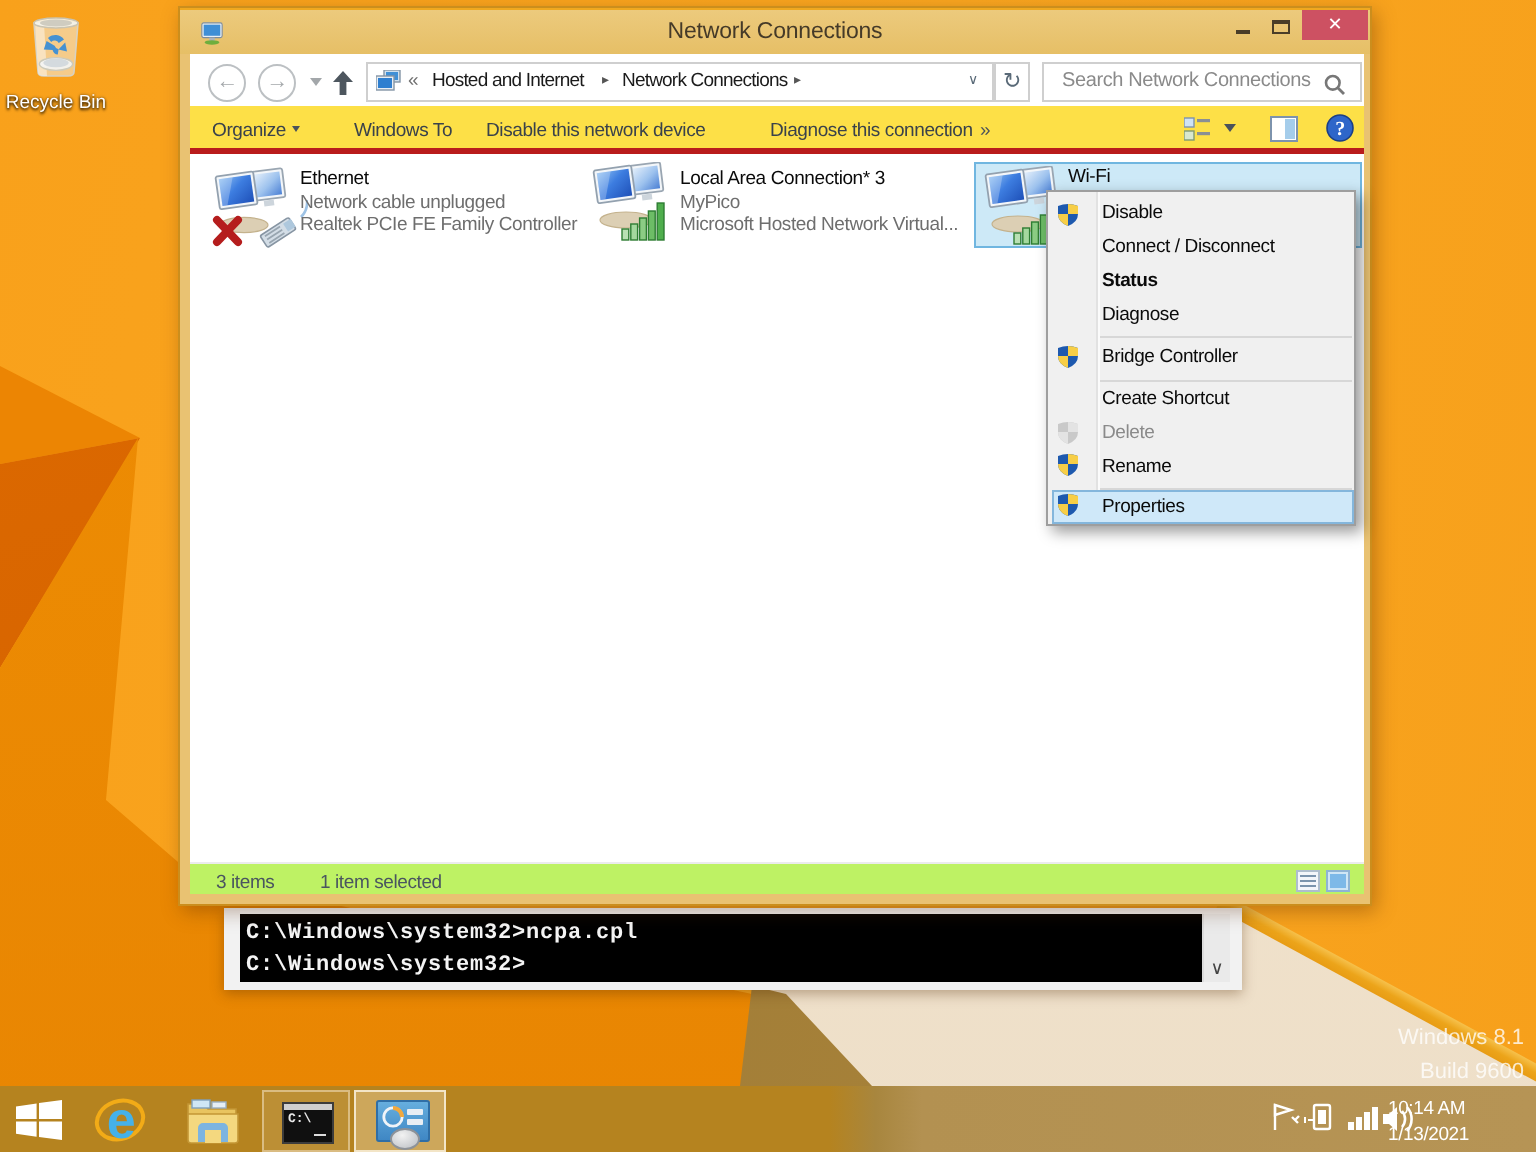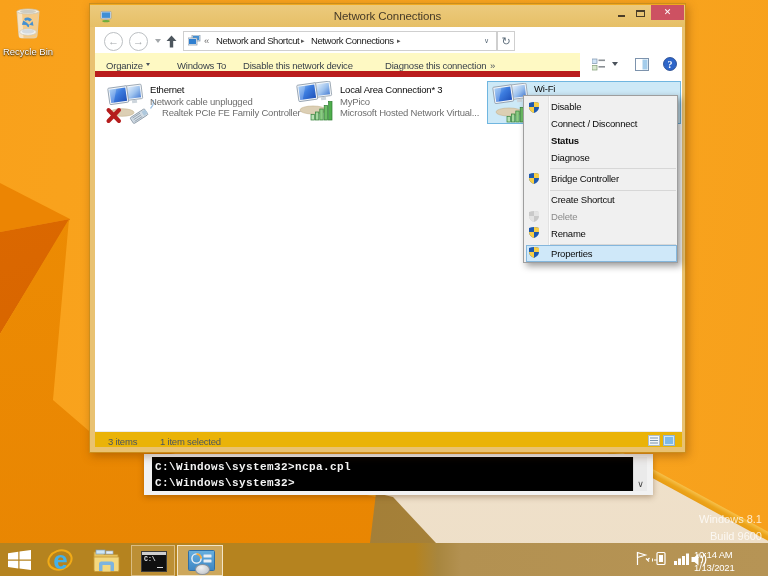--- a/index.html
+++ b/index.html
@@ -19,21 +19,21 @@
   #strip{left:612px;top:447px;width:186px;height:8px;
         background:linear-gradient(#f6c14c,#eca41a 55%,#e89c14);
         transform:rotate(28.5deg);transform-origin:0 0;}
   #olive{left:0;top:0;width:768px;height:576px;background:linear-gradient(100deg,#997637,#ad8739);
         clip-path:polygon(376px 493px,393px 497px,436px 543px,370px 543px);}
   
   #rblabel{position:absolute;left:0;top:42px;width:56px;text-align:center;font-size:9.5px;color:#fff;
         letter-spacing:0;text-shadow:0 1px 1.5px rgba(0,0,0,.85),0 0 1.5px rgba(0,0,0,.6);}
   
   #console{left:112px;top:454px;width:509px;height:41px;background:#f2f2f2;
-        box-shadow:0 2px 6px rgba(80,40,0,.35);margin-left:32px;}
+        box-shadow:0 2px 6px rgba(80,40,0,.35);}
   #conblack{position:absolute;left:8px;top:3px;width:481px;height:34px;background:#000;
         color:#f4f4f4;font-family:"Liberation Mono",monospace;font-size:11px;font-weight:bold;
         letter-spacing:.4px;line-height:16px;padding:2px 0 0 3px;box-sizing:border-box;white-space:pre;}
   #conscroll{position:absolute;left:489px;top:3px;width:13px;height:34px;background:#eaeaea;border-left:1px solid #dcdcdc;}
   #conscroll .dn{position:absolute;left:0px;bottom:1px;width:13px;height:11px;color:#555;
         font-size:9px;text-align:center;line-height:11px;letter-spacing:0;color:#444;}
   
   #win{left:89px;top:3px;width:597px;height:450px;background:#e9c272;
         border:1px solid #cb8e1d;box-shadow:2px 3px 9px rgba(90,40,0,.35);box-sizing:border-box;}
   #titlebar{position:absolute;left:0;top:0;width:595px;height:23px;
@@ -51,30 +51,30 @@
         box-sizing:border-box;color:#a4a8ab;text-align:center;font-size:11px;line-height:17px;}
   #addrbox{position:absolute;left:88px;top:4px;width:314px;height:20px;background:#fff;
         border:1px solid #cfcfcf;box-sizing:border-box;font-size:9.5px;color:#1b1b1b;
         line-height:18px;white-space:nowrap;}
   #refbox{position:absolute;left:402px;top:4px;width:18px;height:20px;background:#fff;
         border:1px solid #cfcfcf;box-sizing:border-box;text-align:center;line-height:18px;
         font-size:11px;color:#5a6a78;}
   #searchbox{position:absolute;left:426px;top:4px;width:160px;height:20px;background:#fff;
         border:1px solid #cfcfcf;box-sizing:border-box;font-size:10px;color:#8a8a8a;line-height:18px;}
   
-  #toolbar{position:absolute;left:0;top:26px;width:485px;height:24px;background:#fef9c3;
-        border-bottom:6px solid #b91c1c;box-sizing:border-box;font-size:9.5px;color:#3a424b;}
+  #toolbar{position:absolute;left:0;top:26px;width:587px;height:24px;background:#fde047;
+        border-bottom:3px solid #b91c1c;box-sizing:border-box;font-size:9.5px;color:#3a424b;}
   #toolbar span{position:absolute;top:7px;white-space:nowrap;}
   
   .itname{position:absolute;font-size:9.5px;color:#0a0a0a;white-space:nowrap;}
   .itsub{position:absolute;font-size:9.5px;color:#6e6e6e;white-space:nowrap;}
   #wifisel{position:absolute;left:392px;top:54px;width:194px;height:43px;background:#cde9f7;
         border:1px solid #70b6e0;box-sizing:border-box;}
   
-  #statusbar{position:absolute;left:0;top:404px;width:587px;height:15px;background:#eab308;
+  #statusbar{position:absolute;left:0;top:404px;width:587px;height:15px;background:#bef264;
         border-top:1px solid #ececec;font-size:9.5px;color:#4a5560;}
   
   #menu{left:523px;top:95px;width:155px;height:168px;background:#f0f0f0;
         border:1px solid #9e9e9e;box-sizing:border-box;box-shadow:3px 3px 7px rgba(0,0,0,.4);}
   #menu .gut{position:absolute;left:24px;top:0;width:1px;height:100%;background:#e2e2e2;
         border-right:1px solid #fbfbfb;}
   .mi{position:absolute;left:27px;font-size:9.5px;color:#0a0a0a;white-space:nowrap;}
   .msep{position:absolute;left:26px;width:126px;height:1px;background:#d7d7d7;}
   
   #taskbar{left:0;top:543px;width:768px;height:33px;
@@ -142,27 +142,34 @@
       <path d="M5.5 0.5 L10.5 6 H7.2 V12.5 H3.8 V6 H0.5 Z" fill="#4d565e"></path>
     </svg>
     <div id="addrbox">
       <svg width="13" height="12" style="position:absolute;left:4px;top:3px;" viewBox="0 0 13 12">
         <rect x="4" y="0" width="8" height="6" fill="#cfe0ee" stroke="#8494a5" stroke-width=".7"></rect>
         <rect x="5" y="1" width="6" height="4" fill="#3f8fd6"></rect>
         <rect x="0" y="3" width="9" height="7" fill="#e8eef4" stroke="#8494a5" stroke-width=".7"></rect>
         <rect x="1" y="4" width="7" height="5" fill="#2f7fd0"></rect>
       </svg>
       <span style="position:absolute;left:20px;color:#6f6f6f;">«</span>
-      <span style="position:absolute;left:32px;letter-spacing:-0.4px;">Network and Shortcut</span>
+      <span style="position:absolute;left:32px;letter-spacing:-0.4px;">Hosted and Internet</span>
       <span style="position:absolute;left:117px;color:#555;font-size:7px;">▸</span>
       <span style="position:absolute;left:127px;letter-spacing:-0.4px;">Network Connections</span>
       <span style="position:absolute;left:213px;color:#555;font-size:7px;">▸</span>
       <span style="position:absolute;left:300px;color:#5a6a78;font-size:7px;">∨</span>
     </div>
     <div id="refbox">↻</div>
+    <div id="searchbox">
+      <span style="position:absolute;left:9px;">Search Network Connections</span>
+      <svg width="11" height="11" style="position:absolute;right:7px;top:5px;" viewBox="0 0 11 11">
+        <circle cx="4.4" cy="4.4" r="3.4" fill="none" stroke="#777" stroke-width="1.3"></circle>
+        <line x1="7" y1="7" x2="10" y2="10" stroke="#777" stroke-width="1.4"></line>
+      </svg>
+    </div>
 
     <div id="toolbar">
       <span style="left:11px;">Organize</span>
       <span style="left:51px;top:10px;width:0;height:0;border:2.5px solid transparent;border-top:3.5px solid #4a525b;"></span>
       <span style="left:82px;">Windows To</span>
       <span style="left:148px;">Disable this network device</span>
       <span style="left:290px;text-align:center;">Diagnose this connection</span>
       <span style="left:395px;color:#4a525b;">»</span>
       <svg width="13" height="13" style="position:absolute;left:497px;top:5px;" viewBox="0 0 13 13">
         <rect x="0" y="1" width="5" height="4.5" fill="#cfe3f5" stroke="#7d93ad" stroke-width=".7"></rect>
@@ -211,21 +218,21 @@
       </g>
       <g transform="rotate(-33 36 32)">
         <rect x="26" y="29" width="17" height="7" rx="1" fill="#d3dde6" stroke="#8795a3" stroke-width=".8"></rect>
         <rect x="39" y="30.2" width="4.5" height="4.6" fill="#aec8dd"></rect>
         <path d="M28 30.5 h9 M28 32.5 h9 M28 34.5 h9" stroke="#98a5b0" stroke-width=".9"></path>
       </g>
       <path d="M46.5 25.5 q3.5 -3.5 3 -8.5" stroke="#9ec3e6" stroke-width="1.3" fill="none"></path>
     </svg>
     <div class="itname" style="left:55px;top:57px;">Ethernet</div>
     <div class="itsub" style="left:55px;top:69px;">Network cable unplugged</div>
-    <div class="itsub" style="left:55px;top:80px;margin-left:12px;">Realtek PCIe FE Family Controller</div>
+    <div class="itsub" style="left:55px;top:80px;">Realtek PCIe FE Family Controller</div>
 
     <svg width="46" height="42" style="position:absolute;left:201px;top:54px;" viewBox="0 0 46 42">
       <ellipse cx="17" cy="29" rx="13" ry="4" fill="#dccfb4" stroke="#c4b28d" stroke-width=".6"></ellipse>
       <g transform="rotate(-7 27 9)">
         <rect x="18" y="1" width="17" height="14.5" rx="1" fill="#f3f6f9" stroke="#9aa6b2" stroke-width=".9"></rect>
         <rect x="19.5" y="2.5" width="14" height="11.5" fill="url(#scrB)"></rect>
         <rect x="24" y="16" width="5" height="3" fill="#cdd5dc"></rect>
       </g>
       <g transform="rotate(-8 11 13)">
         <rect x="2" y="3" width="19" height="16.5" rx="1" fill="#f3f6f9" stroke="#93a1af" stroke-width=".9"></rect>

